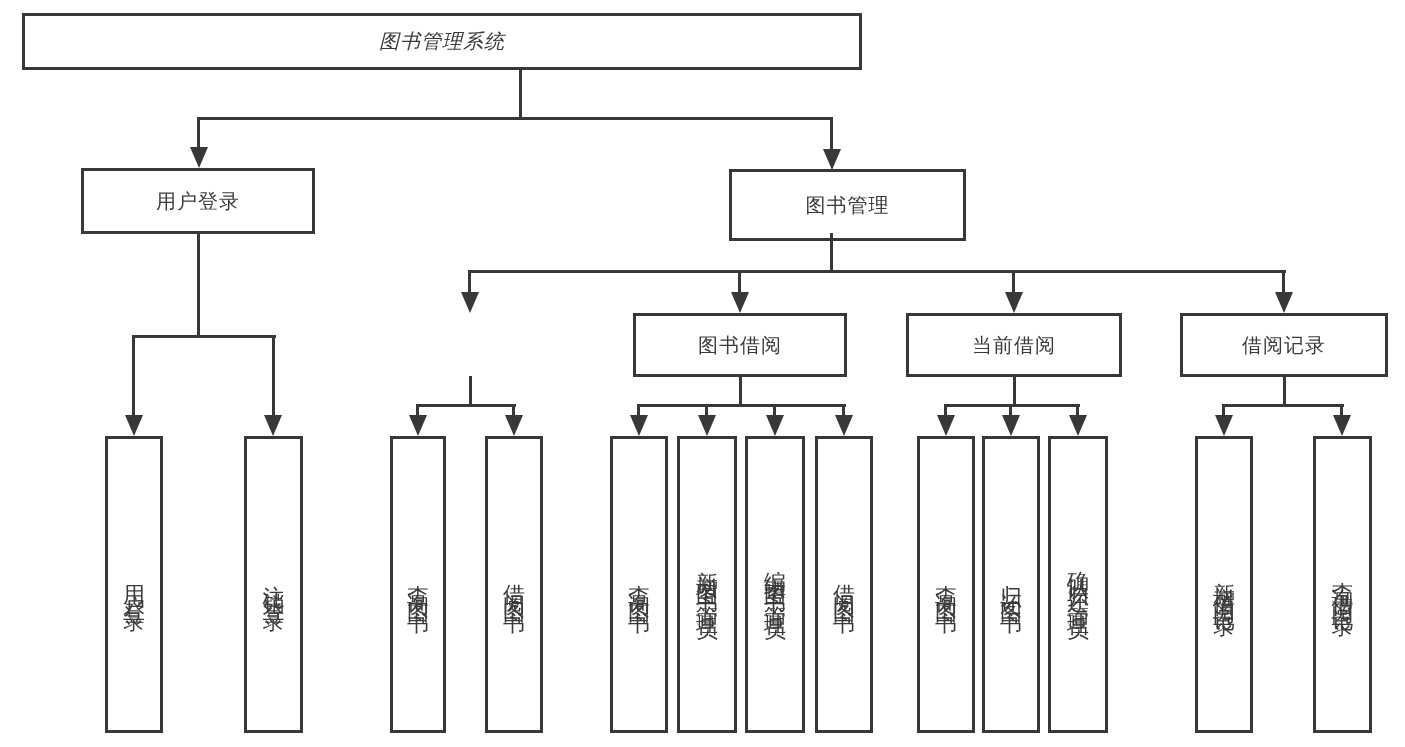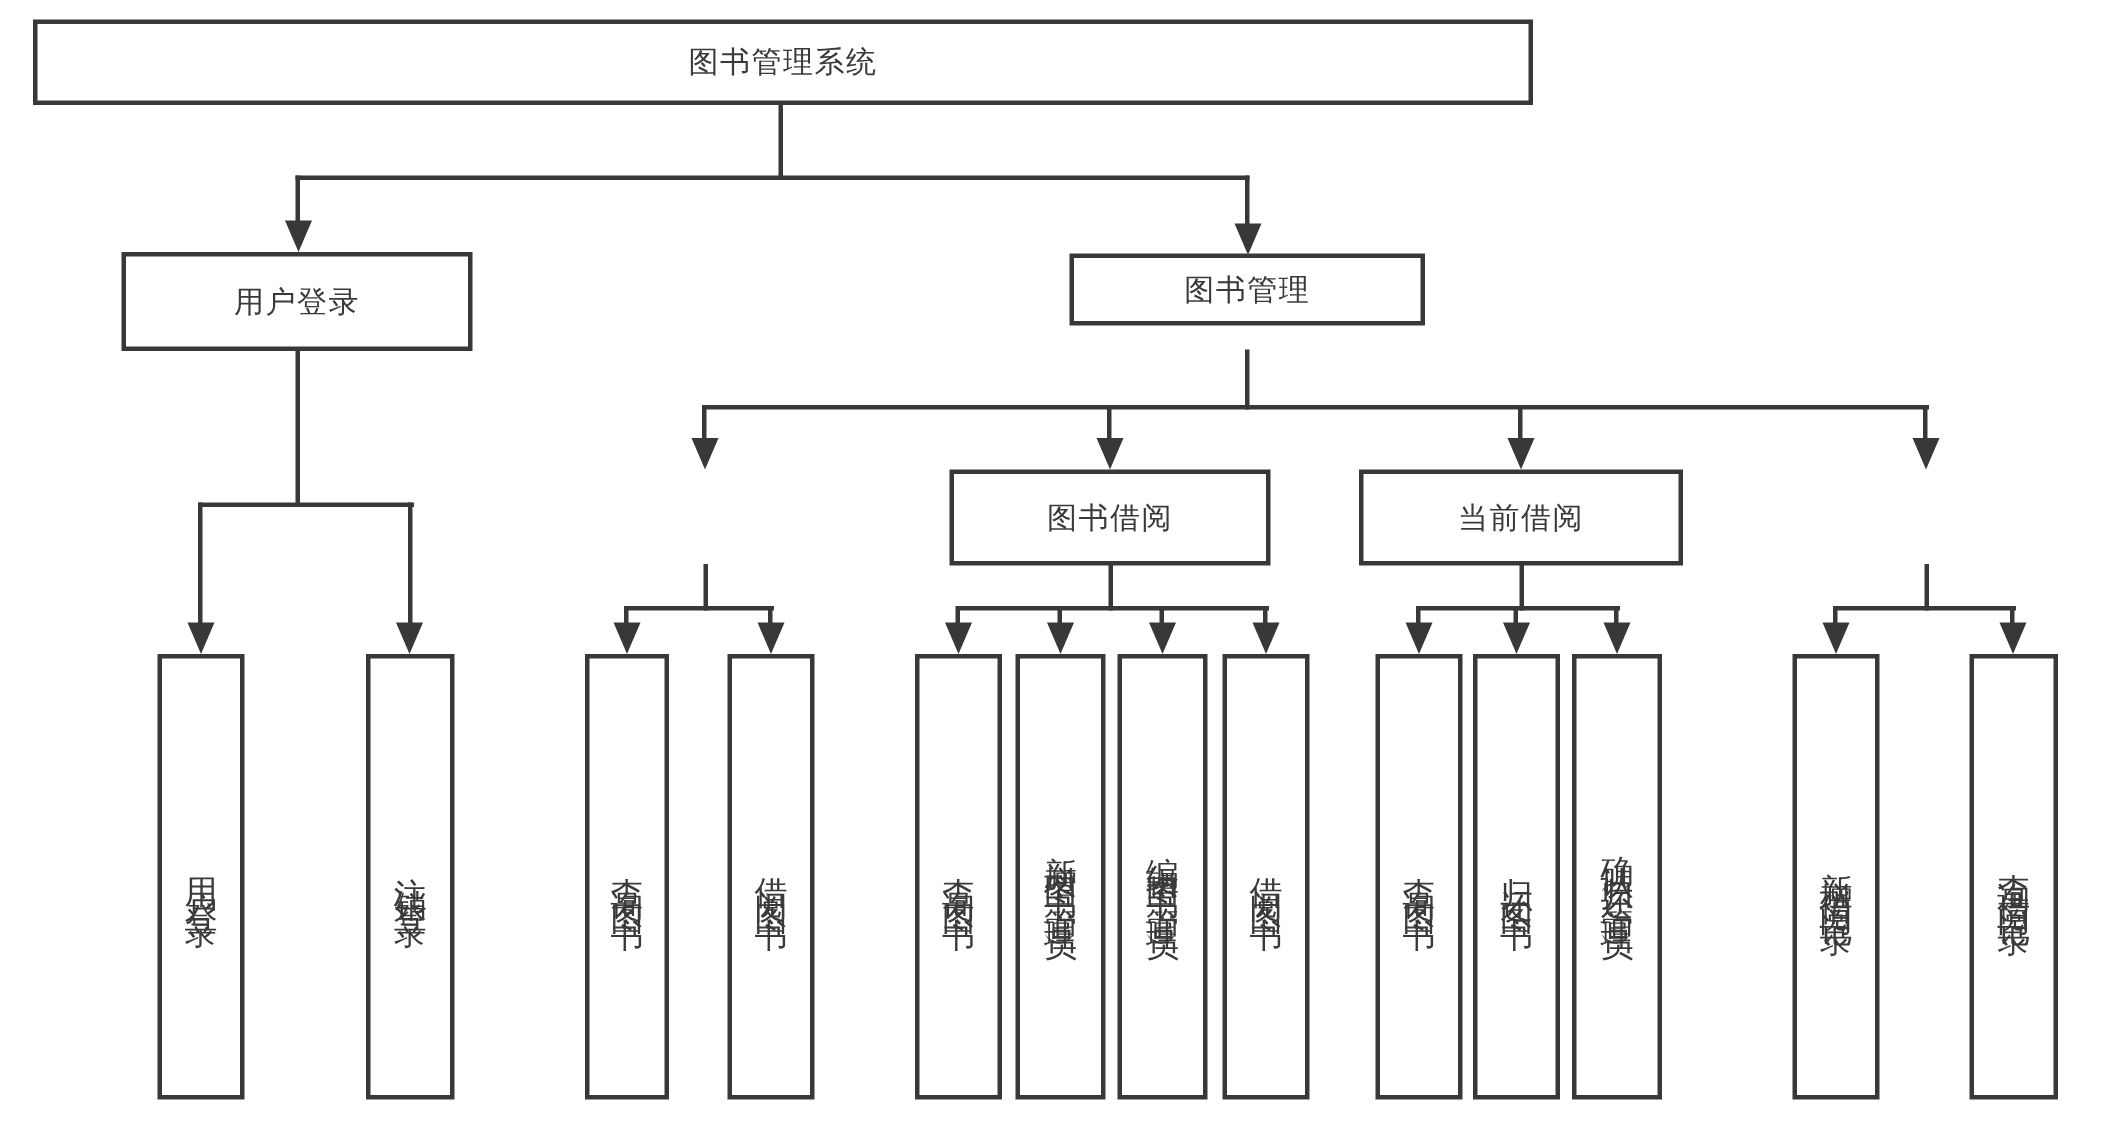--- a/index.html
+++ b/index.html
@@ -64,31 +64,31 @@
     letter-spacing: 1px;
     color: #b6adad;
     white-space: nowrap;
   }
 </style>
 </head>
 <body>
 
 <div class="canvas">
 
-  <div class="box" style="left:22px; top:13px; width:1000px; height:57px;">图书管理系统</div>
+  <div class="box" style="left:22px; top:13px; width:840px; height:57px;font-style:italic;">图书管理系统</div>
 
   <div class="vline" style="left:519px; top:70px; height:49px;"></div>
   <div class="hline" style="left:197px; top:117px; width:636px;"></div>
   <div class="vline" style="left:197px; top:117px; height:32px;"></div>
   <div class="arr" style="left:190px; top:147px;"></div>
   <div class="vline" style="left:830px; top:117px; height:34px;"></div>
   <div class="arr" style="left:823px; top:149px;"></div>
 
   <div class="box" style="left:81px; top:168px; width:234px; height:66px;">用户登录</div>
-  <div class="box" style="left:713px; top:169px; width:237px; height:48px;">图书管理</div>
+  <div class="box" style="left:729px; top:169px; width:237px; height:72px;">图书管理</div>
 
   <div class="vline" style="left:197px; top:233px; height:104px;"></div>
   <div class="hline" style="left:132px; top:335px; width:144px;"></div>
   <div class="vline" style="left:132px; top:335px; height:82px;"></div>
   <div class="arr" style="left:125px; top:415px;"></div>
   <div class="vline" style="left:272px; top:335px; height:82px;"></div>
   <div class="arr" style="left:264px; top:415px;"></div>
 
   <div class="vline" style="left:830px; top:233px; height:40px;"></div>
   <div class="hline" style="left:468px; top:270px; width:818px;"></div>
@@ -96,20 +96,21 @@
   <div class="arr" style="left:461px; top:292px;"></div>
   <div class="vline" style="left:738px; top:270px; height:24px;"></div>
   <div class="arr" style="left:731px; top:292px;"></div>
   <div class="vline" style="left:1012px; top:270px; height:24px;"></div>
   <div class="arr" style="left:1005px; top:292px;"></div>
   <div class="vline" style="left:1282px; top:270px; height:24px;"></div>
   <div class="arr" style="left:1275px; top:292px;"></div>
 
   <div class="box" style="left:906px; top:313px; width:216px; height:64px;">当前借阅</div>
   <div class="box" style="left:633px; top:313px; width:214px; height:64px;">图书借阅</div>
+  <div class="box" style="left:1180px; top:313px; width:208px; height:64px;">借阅记录</div>
 
   <div class="vline" style="left:469px; top:376px; height:31px;"></div>
   <div class="hline" style="left:417px; top:404px; width:99px;"></div>
   <div class="vline" style="left:416px; top:404px; height:14px;"></div>
   <div class="arr" style="left:409px; top:415px;"></div>
   <div class="vline" style="left:512px; top:404px; height:14px;"></div>
   <div class="arr" style="left:505px; top:415px;"></div>
 
   <div class="vline" style="left:739px; top:376px; height:31px;"></div>
   <div class="hline" style="left:638px; top:404px; width:208px;"></div>

